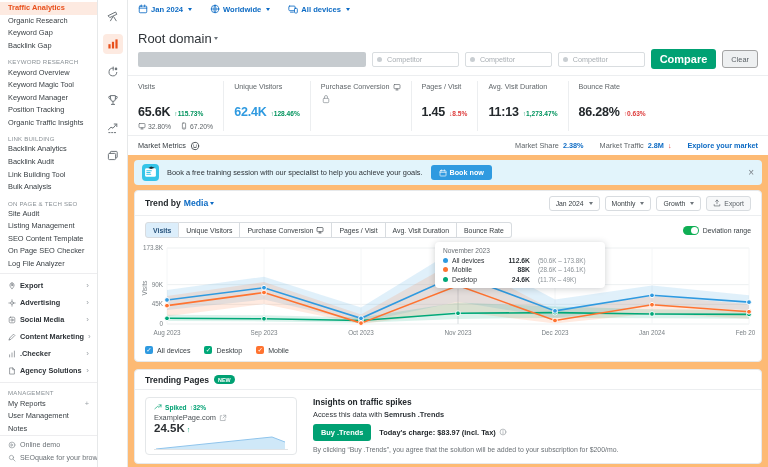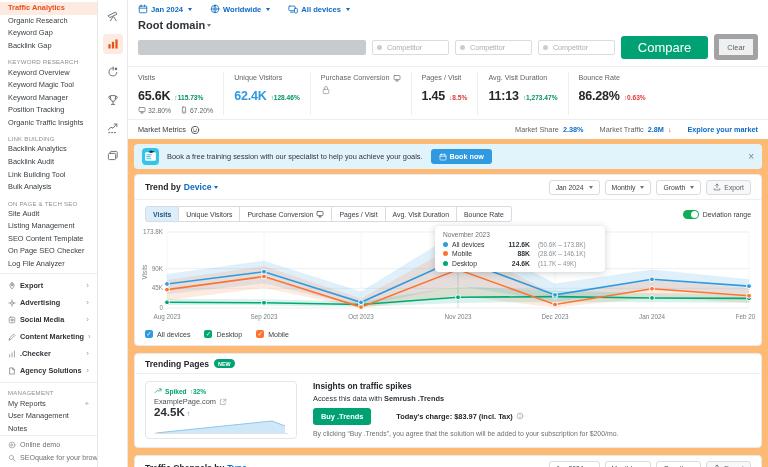--- a/index.html
+++ b/index.html
@@ -25,36 +25,36 @@
   .rail-item.active{background:#fdeae1;color:#e8501c}
   .rail-item .ic{width:12px;height:12px}
   
   .main{flex:1;background:#fdba74;display:flex;flex-direction:column;overflow:hidden}
   .ic{width:10px;height:10px;display:inline-block;vertical-align:middle;flex:none}
   .ic-sm{width:8px;height:8px}
   .chv{width:0;height:0;border-left:2.5px solid transparent;border-right:2.5px solid transparent;border-top:3.2px solid currentColor;display:inline-block;margin-left:2px;flex:none}
   .header-block{background:#fff;padding:4px 10px 6px}
   .filters{display:flex;gap:18px;align-items:center;font-size:7.6px;font-weight:bold;color:#0d6bc4}
   .filter{display:flex;align-items:center;gap:3px;cursor:pointer}
-  .rootlabel{display:flex;align-items:center;font-size:11px;font-weight:bold;color:#2e3338;margin:5px 0 3px}
+  .rootlabel{display:flex;align-items:center;font-size:13px;font-weight:normal;color:#2e3338;margin:17px 0 3px}
   .inputs-row{display:flex;gap:6px;align-items:center}
   .domain-input{width:228px;height:15px;background:#c6cbcf;border-radius:2px;flex:none}
   .comp-wrap{flex:1;position:relative}
   .comp-wrap input{width:100%;height:15px;border:1px solid #d9dde0;border-radius:2px;font-size:7.2px;padding:0 5px 0 14px;color:#444;outline:none;font-family:inherit}
   .comp-wrap input::placeholder{color:#a8aeb3}
   .comp-dot{position:absolute;left:5px;top:5px;width:5px;height:5px;border-radius:50%;background:#c9ced2}
   .btn{border:none;border-radius:3px;font-family:inherit;cursor:pointer;display:inline-flex;align-items:center;gap:3px}
-  .btn-compare{background:#00a173;color:#fff;font-size:13px;font-weight:normal;padding:4px 17px}
-  .btn-clear{background:#eef0f1;color:#5b6166;font-size:7.4px;padding:3.5px 8px;border:5px solid #a3a3a3}
+  .btn-compare{background:#00a173;color:#fff;font-size:11px;font-weight:bold;padding:4px 9px}
+  .btn-clear{background:#eef0f1;color:#5b6166;font-size:7.4px;padding:3.5px 8px;border:1px solid #a3a3a3}
   
   .metrics{display:flex;background:#fff;border-top:1px solid #eceef0;padding:5px 0 4px}
   .metric{padding:1px 10px;border-right:1px solid #eceef0}
   .metric:last-child{border-right:none;flex:1}
   .m-label{font-size:7.2px;color:#5f6569;display:flex;gap:3px;align-items:center;white-space:nowrap}
-  .m-vrow{display:flex;align-items:baseline;gap:4px;margin-top:7px}
+  .m-vrow{display:flex;align-items:baseline;gap:4px;margin-top:14px}
   .m-value{font-size:12.5px;font-weight:bold;color:#23282c;letter-spacing:-.2px}
   .m-delta{font-size:6.6px;font-weight:bold}
   .green{color:#00935d}.red{color:#dd3b3b}
   .m-extra{display:flex;gap:9px;align-items:center;font-size:6.8px;color:#5f6569;margin-top:3px}
   .m-extra span{display:inline-flex;gap:2px;align-items:center}
   .m-lock{color:#9aa0a5;margin-top:3px}
   
   .market-row{display:flex;align-items:center;background:#fff;border-top:1px solid #eceef0;padding:4.5px 10px;font-size:7.3px;color:#5f6569}
   .mm-left{display:flex;gap:4px;align-items:center;cursor:pointer;color:#3a4045}
   .market-right{margin-left:auto;display:flex;gap:16px;align-items:flex-end}
@@ -101,21 +101,21 @@
   .tp-body{display:flex;gap:16px;padding:7px 10px 8px}
   .tp-card{width:152px;height:58px;border:1px solid #e4e7e9;border-radius:4px;padding:5px 8px 0;overflow:hidden;flex:none}
   .tp-spiked{color:#00a173;font-size:6.6px;font-weight:bold;display:flex;gap:3px;align-items:center}
   .tp-domain{font-size:7.4px;color:#4a5055;margin-top:2px;display:flex;gap:3px;align-items:center}
   .tp-domain .ic{color:#9aa0a5}
   .tp-vrow{display:flex;align-items:baseline;gap:2px}
   .tp-value{font-size:11.5px;font-weight:bold}
   .tp-arrow{font-size:7px;color:#00a173;font-weight:bold}
   .tp-title{font-size:8.4px;font-weight:bold;color:#23282c}
   .tp-access{font-size:7.4px;color:#2e3338;margin-top:3px}
-  .tp-buyrow{display:flex;gap:25px;align-items:center;margin-top:5px}
+  .tp-buyrow{display:flex;gap:8px;align-items:center;margin-top:5px}
   .btn-buy{background:#00a173;color:#fff;font-weight:bold;font-size:7.4px;padding:4px 8px}
   .tp-charge{font-size:7.4px;font-weight:bold;color:#23282c;display:flex;gap:3px;align-items:flex-start}
   .tp-charge .ic{color:#9aa0a5}
   .tp-disc{font-size:6.9px;color:#6b7176;margin-top:5px}
   
   .ch-body{display:flex;min-height:58px}
   .ch-left{flex:1;position:relative;padding:4px 10px}
   .ch-right{width:130px;border-left:1px solid #eceef0;padding:5px 10px;flex:none}
 </style>
 </head>
@@ -462,21 +462,21 @@
           <span>Book now</span>
         </button>
       <span class="banner-close">×</span>
     </div>
 
     <div class="card">
       <div class="card-hd">
         <span class="card-title">
             <span>Trend by</span>
             <span class="title-link">
-              <span>Device</span>
+              <span>Media</span>
               <i class="chv"></i>
             </span>
           </span>
         <div class="hd-controls" id="trend-controls">
             <span class="pill">
               <span>Jan 2024</span>
               <i class="chv"></i>
             </span>
             <span class="pill">
               <span>Monthly</span>

